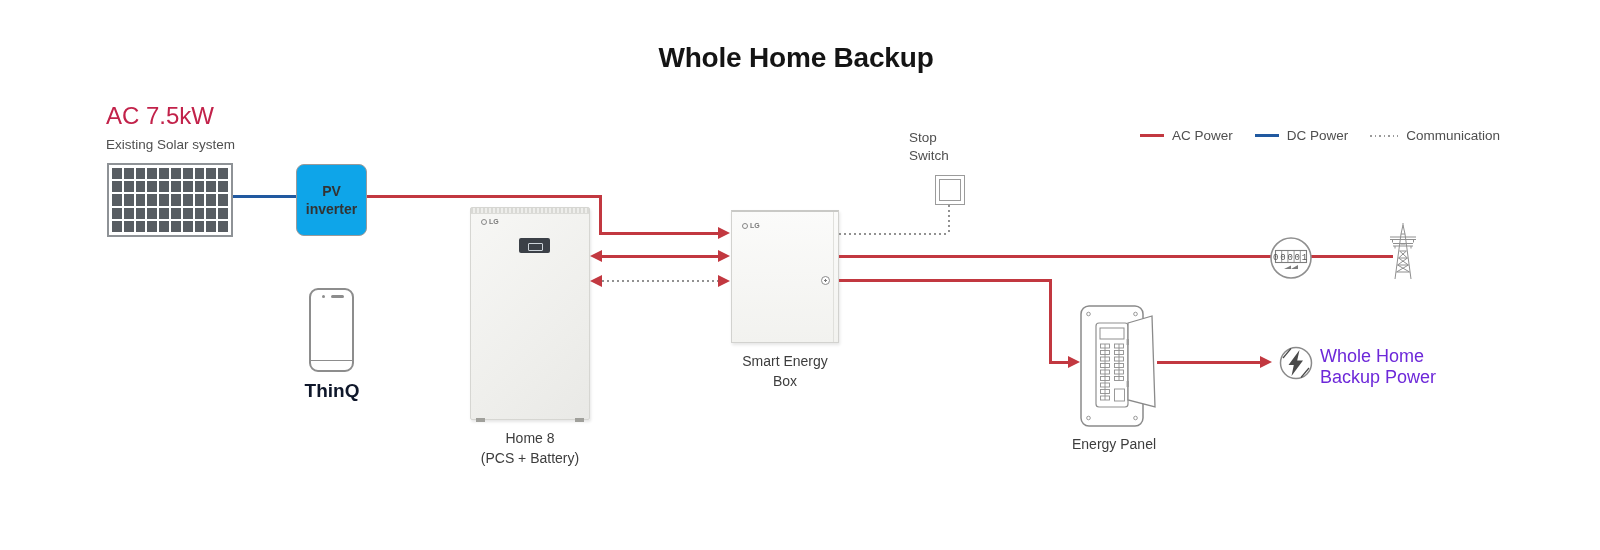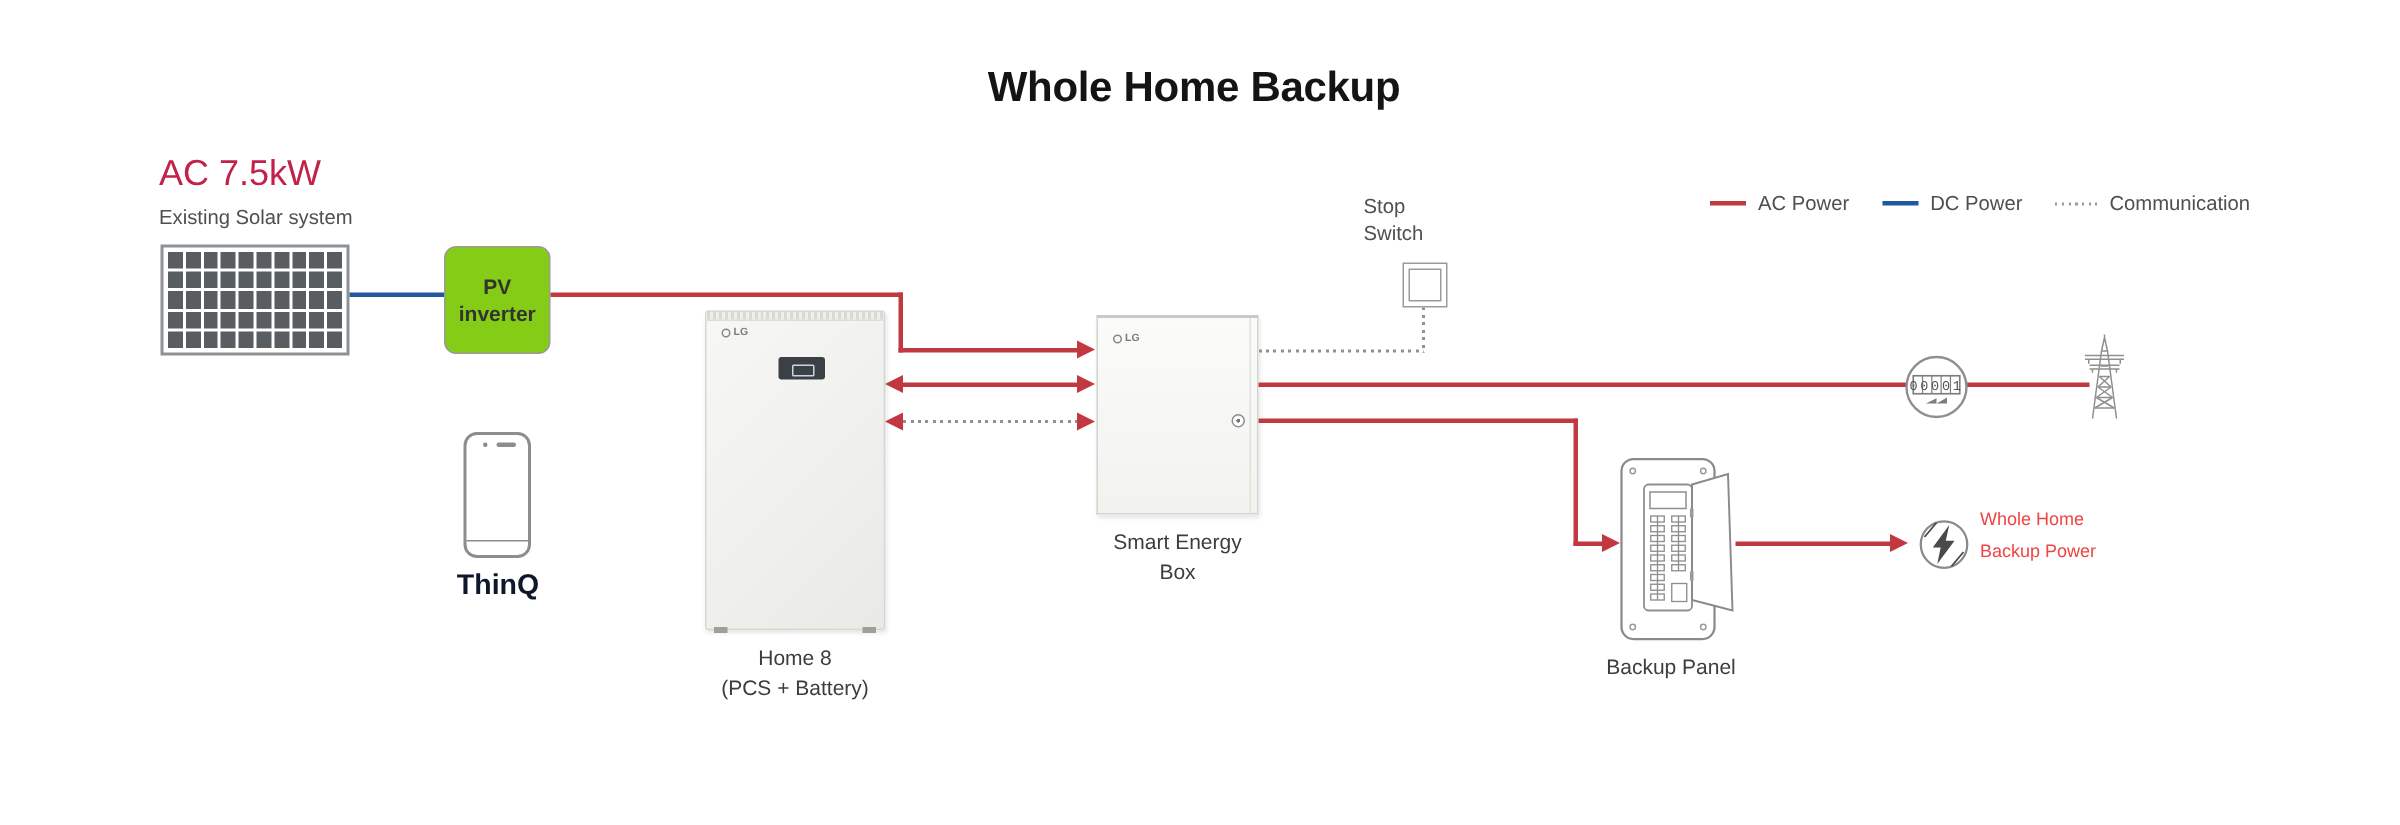--- a/index.html
+++ b/index.html
@@ -35,21 +35,21 @@
   .vline{width:3px;background:var(--red);}
   .hline.blue{background:var(--blue);}
   .hdots{height:2px;background:repeating-linear-gradient(to right,var(--comm) 0 2px,transparent 2px 5px);}
   .vdots{width:2px;background:repeating-linear-gradient(to bottom,var(--comm) 0 2px,transparent 2px 5px);}
   .ah{width:0;height:0;border-top:6px solid transparent;border-bottom:6px solid transparent;}
   .ah.r{border-left:12px solid var(--red);}
   .ah.l{border-right:12px solid var(--red);}
   
   .pvbox{
     left:296px;top:164px;width:71px;height:72px;box-sizing:border-box;
-    background:#84cc16;border:1.5px solid #9a9a9a;border-radius:8px;
+    background:#0ea5e9;border:1.5px solid #9a9a9a;border-radius:8px;
     display:flex;flex-direction:column;align-items:center;justify-content:center;
     font-size:14px;font-weight:700;color:#333;line-height:18px;
   }
   
   .phone{left:309px;top:288px;width:45px;height:84px;box-sizing:border-box;border:2px solid #8d8d8d;border-radius:9px;background:#fff;}
   .phone .spk{position:absolute;top:5px;left:20px;width:13px;height:2.5px;border-radius:2px;background:#8d8d8d;}
   .phone .cam{position:absolute;top:5px;left:11px;width:3px;height:3px;border-radius:50%;background:#8d8d8d;}
   .phone .home{position:absolute;bottom:9px;left:0;width:41px;height:1.5px;background:#8d8d8d;}
   .thinq{left:302px;top:380px;width:60px;text-align:center;font-size:19px;font-weight:600;color:#0f172a;}
   
@@ -77,21 +77,21 @@
   
   .sw-label{left:909px;top:129px;width:80px;text-align:left;font-size:13.5px;color:var(--cap);line-height:18px;}
   .sw-outer{left:935px;top:175px;width:30px;height:30px;box-sizing:border-box;border:1.5px solid #9b9b9b;background:#fff;}
   .sw-inner{position:absolute;inset:3px;border:1.5px solid #9b9b9b;}
   
   .legend{left:1140px;top:126px;height:17px;display:flex;align-items:flex-end;gap:22px;}
   .leg-item{display:flex;align-items:center;gap:8px;font-size:13.5px;color:var(--cap);}
   .leg-swatch-ac{width:24px;height:2.5px;background:var(--red);}
   .leg-swatch-dc{width:24px;height:2.5px;background:var(--blue);}
   .leg-swatch-comm{width:28px;height:2px;background:repeating-linear-gradient(to right,#9a9a9a 0 1.5px,transparent 1.5px 4.5px);}
-  .load-label{left:1320px;top:336px;font-size:12px;color:#ef4444;line-height:21px;}
+  .load-label{left:1320px;top:346px;font-size:18px;color:#6d28d9;line-height:21px;}
 </style>
 </head>
 <body>
 
 <div class="canvas">
 
   <div class="abs title">Whole Home Backup</div>
 
   <div class="abs legend">
     <div class="leg-item">
@@ -285,21 +285,21 @@
         <rect x="22.5" y="86.5" width="9" height="4"></rect>
       <rect x="22.5" y="93" width="9" height="4"></rect>
         <rect x="36.5" y="86" width="10" height="12"></rect>
       <line x1="27" y1="41" x2="27" y2="97"></line>
         <line x1="41" y1="41" x2="41" y2="77.5"></line>
     </g>
     <polygon points="50,20 74,13 77,104 50,97" fill="#ffffff" stroke="#8a8a8a" stroke-width="1.3"></polygon>
     <rect x="48.6" y="36" width="2.4" height="6" fill="#9a9a9a"></rect>
     <rect x="48.6" y="78" width="2.4" height="6" fill="#9a9a9a"></rect>
   </svg>
-  <div class="abs unit-label" style="left:1054px;top:434px;width:120px;">Backup Panel</div>
+  <div class="abs unit-label" style="left:1054px;top:434px;width:120px;">Energy Panel</div>
 
   <div class="abs hline" style="left:1157px;top:361px;width:103px;"></div>
   <div class="abs ah r" style="left:1260px;top:356px;"></div>
 
   <svg class="abs" style="left:1278px;top:345px;" width="36" height="36" viewBox="0 0 36 36">
     <circle cx="18" cy="18" r="15.5" fill="#ffffff" stroke="#8a8a8a" stroke-width="1.5"></circle>
     <polygon points="21.5,5 10.5,20 15.8,20 13.5,31 25,15.5 19.2,15.5" fill="#4a4a4a"></polygon>
     <line x1="5" y1="13" x2="13" y2="3.5" stroke="#4a4a4a" stroke-width="1.2"></line>
     <line x1="23" y1="32.5" x2="31" y2="23" stroke="#4a4a4a" stroke-width="1.2"></line>
   </svg>

